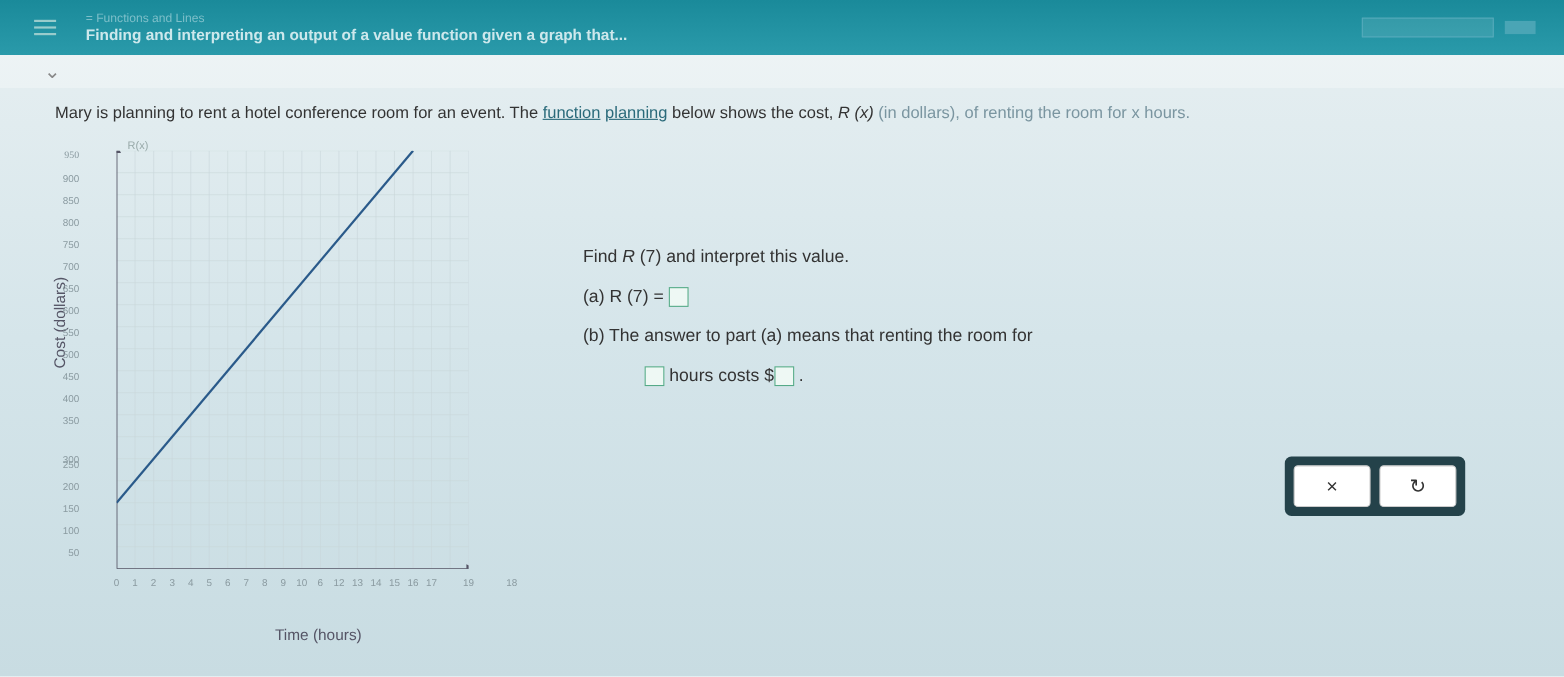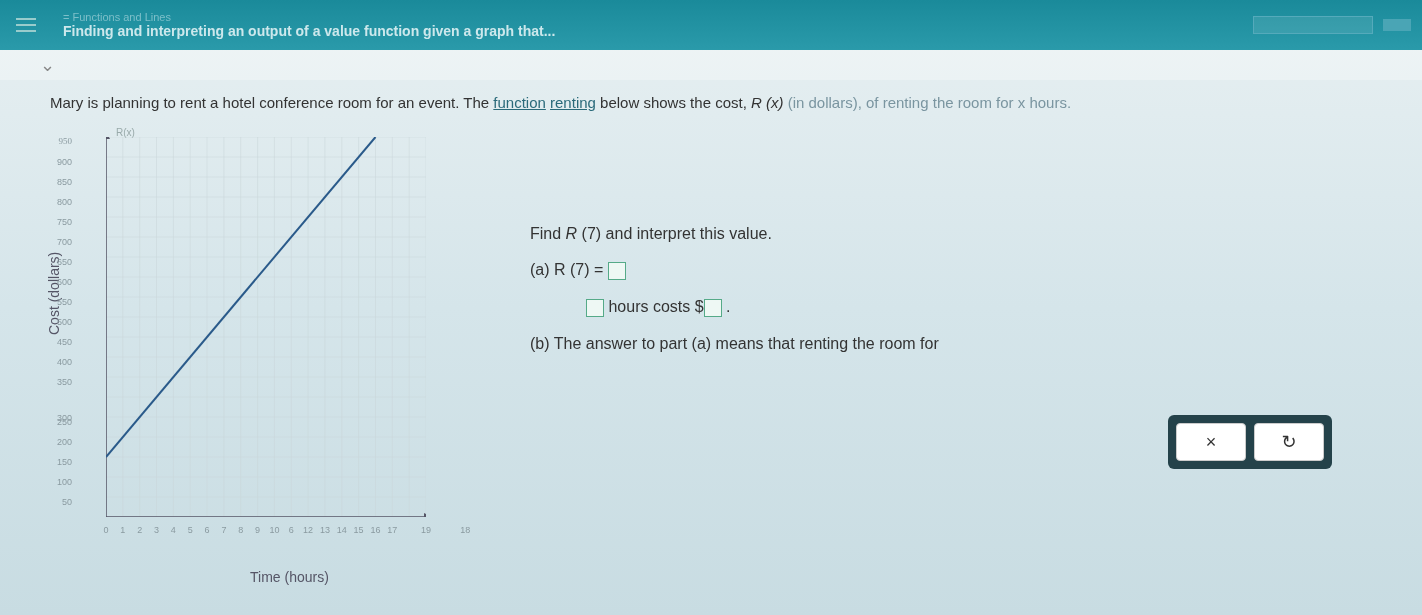--- a/index.html
+++ b/index.html
@@ -1,17 +1,17 @@
 <!DOCTYPE html>
 <html><head>
 <meta charset="utf-8">
 <style>
 * { margin: 0; padding: 0; box-sizing: border-box; font-family: Arial, sans-serif; }
 body { width: 1422px; height: 615px; background: linear-gradient(180deg, #e8f0f2 0%, #d5e5ea 50%, #c8dce2 100%); overflow: hidden; }
-.header { background: linear-gradient(180deg, #1a8a9a 0%, #2a9aaa 100%); color: #fff; padding: 1px; height: 50px; display: flex; align-items: center; }
+.header { background: linear-gradient(180deg, #1a8a9a 0%, #2a9aaa 100%); color: #fff; padding: 16px; height: 50px; display: flex; align-items: center; }
 .hamburger { width: 50px; height: 50px; display: flex; flex-direction: column; justify-content: center; align-items: center; gap: 4px; }
 .hamburger span { width: 20px; height: 2px; background: #9cc; }
 .header-text { flex: 1; padding-left: 12px; }
 .breadcrumb { font-size: 11px; color: #7dbfc9; }
 .title { font-size: 14px; color: #cde8ec; font-weight: bold; }
 .header-right { display: flex; align-items: center; gap: 10px; margin-right: 10px; }
 .progress-box { width: 120px; height: 18px; border: 1px solid #5ab; background: rgba(255,255,255,0.1); }
 .header-btn { background: #4aa5b5; color: #fff; border: none; padding: 6px 14px; font-size: 12px; cursor: pointer; }
 .chevron-bar { height: 30px; display: flex; align-items: center; padding-left: 40px; background: rgba(255,255,255,0.3); }
 .chevron { color: #888; font-size: 18px; }
@@ -54,21 +54,21 @@
     <button class="header-btn"></button>
   </div>
 </div>
 
 <div class="chevron-bar">
   <span class="chevron">⌄</span>
 </div>
 
 <div class="content">
   <div class="prompt">
-    <span>Mary is planning to rent a hotel conference room for an event. The </span><span class="link">function</span> <span class="link">renting</span><span> below shows the cost, </span><i>R (x)</i><span class="fade"> (in dollars), of renting the room for x hours.</span>
+    <span>Mary is planning to rent a hotel conference room for an event. The </span><span class="link">function</span> <span class="link">planning</span><span> below shows the cost, </span><i>R (x)</i><span class="fade"> (in dollars), of renting the room for x hours.</span>
   </div>
 
   <div class="main-area">
     <div class="chart-container">
       <div class="y-label">Cost (dollars)</div>
       <div class="x-label">Time (hours)</div>
       <div class="func-label">R(x)</div>
       <div class="plot">
         <svg class="grid" width="320" height="380">
 
@@ -173,24 +173,24 @@
       </div>
     </div>
 
     <div class="right-panel">
       <div class="question-line">
         Find <i>R</i> (7) and interpret this value.
       </div>
       <div class="question-line">
         <span>(a) R (7) = </span><span class="input-box"></span>
       </div>
+      <div class="question-line">(b) The answer to part (a) means that renting the room for</div>
       <div class="question-line" style="padding-left:56px;">
         <span class="input-box"></span><span> hours costs  $</span><span class="input-box"></span><span> .</span>
       </div>
-      <div class="question-line">(b) The answer to part (a) means that renting the room for</div>
 
       <div class="button-bar">
         <div class="bb-btn">
             <span>×</span>
           </div>
         <div class="bb-btn">
             <span>↻</span>
           </div>
       </div>
     </div>

